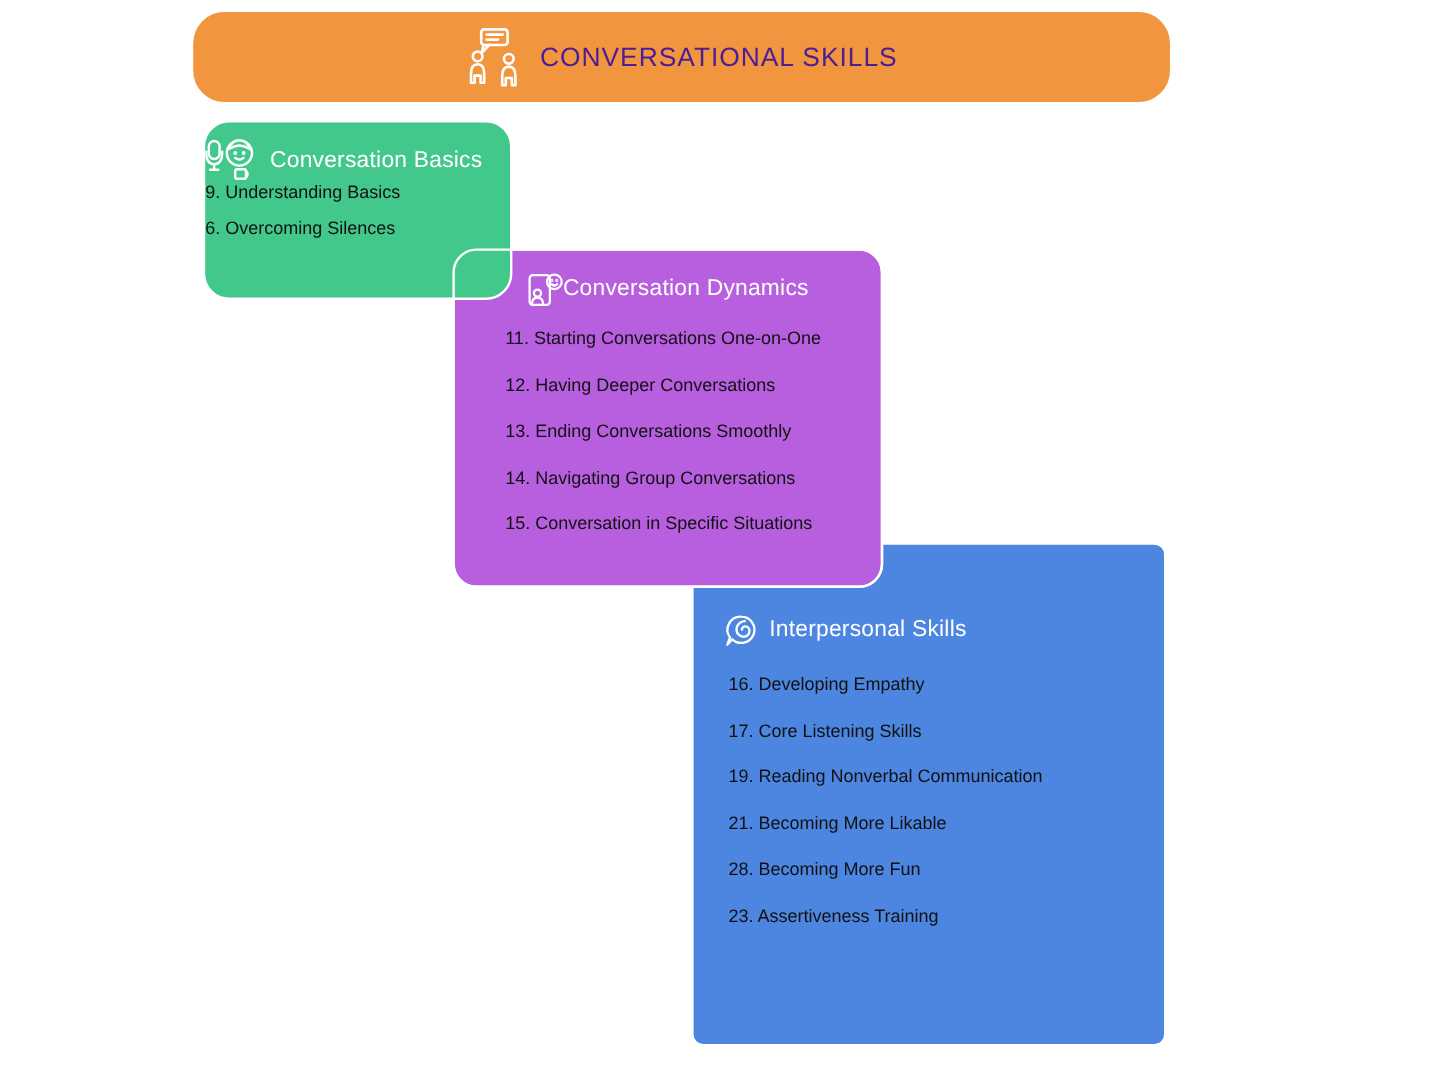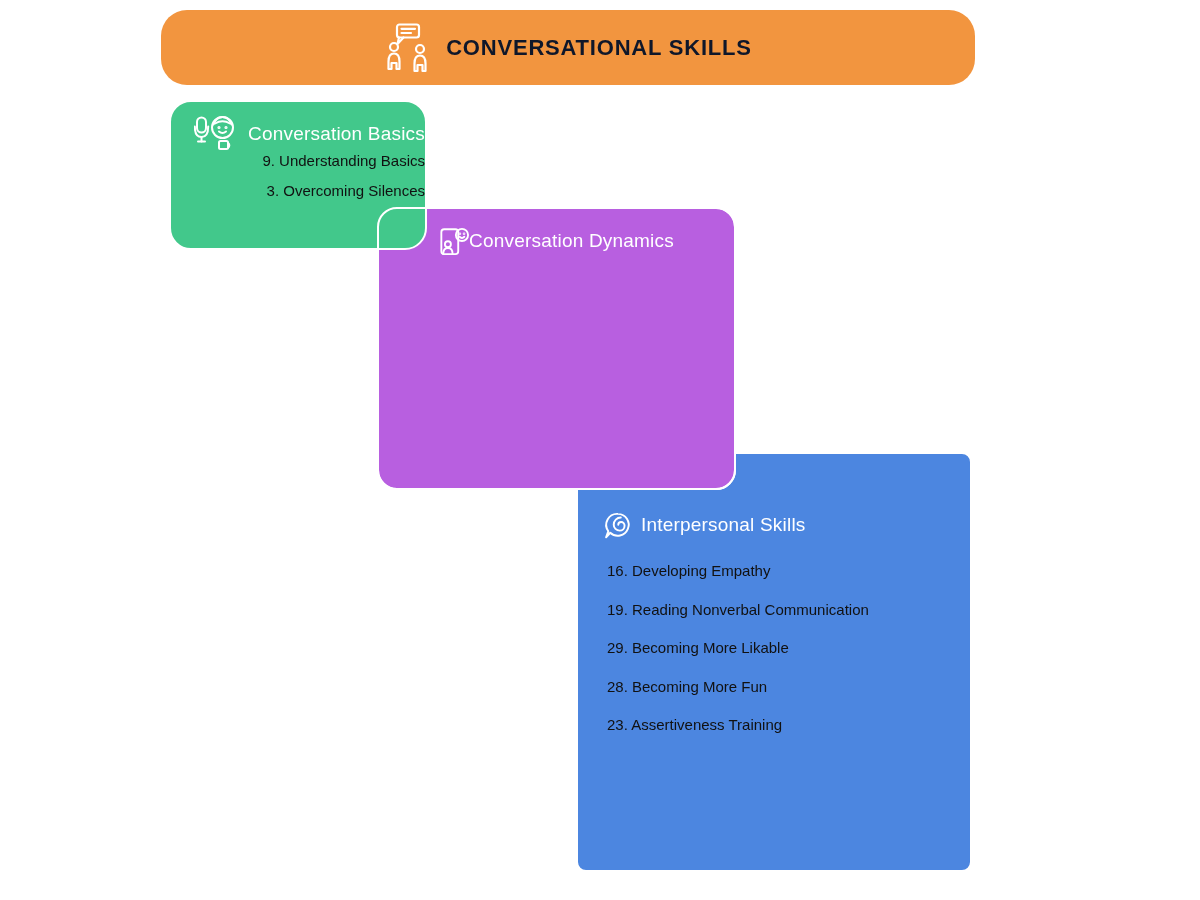--- a/index.html
+++ b/index.html
@@ -5,38 +5,38 @@
   html,body{margin:0;padding:0;background:#fff;}
   .canvas{
     position:relative;width:1200px;height:900px;background:#ffffff;overflow:hidden;
     font-family:"Liberation Sans",sans-serif;
   }
   
   .banner{
     position:absolute;left:161px;top:10px;width:814px;height:75px;
     border-radius:26px;display:flex;align-items:center;justify-content:center;gap:16px;
   }
-  .banner-title{color:#0f172a;font-size:22px;font-weight:700;letter-spacing:.8px;}
+  .banner-title{color:#4c1d95;font-size:22px;font-weight:400;letter-spacing:.8px;}
   
   .box{position:absolute;box-sizing:border-box;border:2.5px solid #ffffff;}
   .box-green {left:169px;top:100px;width:258px;height:150px;border-radius:22px;z-index:3;}
   .box-purple{left:377px;top:207px;width:359px;height:283px;border-radius:20px;z-index:2;}
   .box-blue  {left:576px;top:452px;width:396px;height:420px;border-radius:10px;z-index:1;}
   
   .purple-outline{
     position:absolute;left:377px;top:207px;width:359px;height:283px;border-radius:20px;
     border:2.5px solid #ffffff;box-sizing:border-box;background:transparent;
     z-index:4;pointer-events:none;
   }
   .box-header{display:flex;align-items:center;color:#fff;font-size:19px;letter-spacing:.2px;}
-  .box-green  .box-header{justify-content:flex-end;gap:7px;margin-top:10px;height:44px;}
+  .box-green  .box-header{justify-content:flex-start;gap:7px;margin-top:10px;height:44px;}
   .box-purple .box-header{justify-content:center;gap:0;margin-top:16px;height:32px;}
   .box-blue   .box-header{margin-left:25px;margin-top:56px;gap:9px;height:30px;}
   .items{color:#111;font-size:15px;}
-  .box-green  .items{text-align:right;margin-top:-10px;}
+  .box-green  .items{text-align:left;margin-top:-10px;}
   .box-green  .item{line-height:30px;}
   .box-purple .items{margin-left:42px;margin-top:7px;}
   .box-purple .item{line-height:38.5px;}
   .box-blue   .items{margin-left:29px;margin-top:12px;}
   .box-blue   .item{line-height:38.6px;}
   .icon svg{display:block;}
 </style>
 </head>
 <body>
 
@@ -63,41 +63,49 @@
       <span class="icon">
         <svg width="29" height="29" viewBox="0 0 30 30" fill="none" stroke="#fff" stroke-width="2" stroke-linecap="round" stroke-linejoin="round">
           <path d="M15.5 3 a11.3 11.3 0 1 1 -8 19.5 L3.2 27.2 l2.3 -6.3 A11.3 11.3 0 0 1 15.5 3 Z"></path>
           <path d="M15.8 14.3 c0-1.6 1.3-2.9 2.9-2.9 c2.1 0 3.6 1.8 3.6 3.9 c0 2.8-2.2 5-5 5 c-3.4 0-6.2-2.8-6.2-6.2 c0-4 3.3-7.3 7.3-7.3"></path>
         </svg>
       </span>
       <span>Interpersonal Skills</span>
     </div>
     <div class="items">
       <div class="item">16. Developing Empathy</div>
+      <div class="item">17. Core Listening Skills</div>
       <div class="item">19. Reading Nonverbal Communication</div>
-      <div class="item">29. Becoming More Likable</div>
+      <div class="item">21. Becoming More Likable</div>
       <div class="item">28. Becoming More Fun</div>
       <div class="item">23. Assertiveness Training</div>
     </div>
   </div>
 
   <div class="box box-purple" style="background: rgb(184, 95, 224);">
     <div class="box-header">
       <span class="icon">
         <svg width="30" height="32" viewBox="0 0 32 34" fill="none" stroke="#fff" stroke-width="2" stroke-linecap="round" stroke-linejoin="round">
           <rect x="2.5" y="4.5" width="18" height="26.5" rx="3"></rect>
           <circle cx="9.5" cy="20.5" r="3.2"></circle>
           <path d="M4.5 31 c0-5 2.5-6.5 5-6.5 s5 1.5 5 6.5"></path>
           <circle cx="24.5" cy="10.5" r="6.5"></circle>
           <circle cx="22.3" cy="9.2" r="0.4" fill="#fff"></circle>
           <circle cx="26.7" cy="9.2" r="0.4" fill="#fff"></circle>
           <path d="M22 12.5 q2.5 2.5 5 0"></path>
         </svg>
       </span>
       <span>Conversation Dynamics</span>
+    </div>
+    <div class="items">
+      <div class="item">11. Starting Conversations One-on-One</div>
+      <div class="item">12. Having Deeper Conversations</div>
+      <div class="item">13. Ending Conversations Smoothly</div>
+      <div class="item">14. Navigating Group Conversations</div>
+      <div class="item">15. Conversation in Specific Situations</div>
     </div>
   </div>
 
   <div class="box box-green" style="background: rgb(66, 200, 139);">
     <div class="box-header">
       <span class="icon">
         <svg width="47" height="43" viewBox="0 0 47 43" fill="none" stroke="#fff" stroke-width="2" stroke-linecap="round" stroke-linejoin="round">
           <rect x="3" y="4.5" width="9" height="15" rx="4.5"></rect>
           <path d="M0.8 13.5 C0.8 21.5 4 24 7.5 24 C11 24 14.2 21.5 14.2 13.5"></path>
           <line x1="7.5" y1="24" x2="7.5" y2="28.5"></line>
@@ -109,19 +117,19 @@
           <circle cx="32" cy="14.5" r="0.6" fill="#fff"></circle>
           <path d="M25 18.5 q3.5 3 7 0"></path>
           <rect x="25" y="28" width="9" height="8" rx="1.5"></rect>
           <path d="M34 29.8 a3 3 0 0 1 0 5"></path>
         </svg>
       </span>
       <span>Conversation Basics</span>
     </div>
     <div class="items">
       <div class="item">9. Understanding Basics</div>
-      <div class="item">3. Overcoming Silences</div>
+      <div class="item">6. Overcoming Silences</div>
     </div>
   </div>
 
   <div class="purple-outline"></div>
 
 </div>
 
 </body></html>

